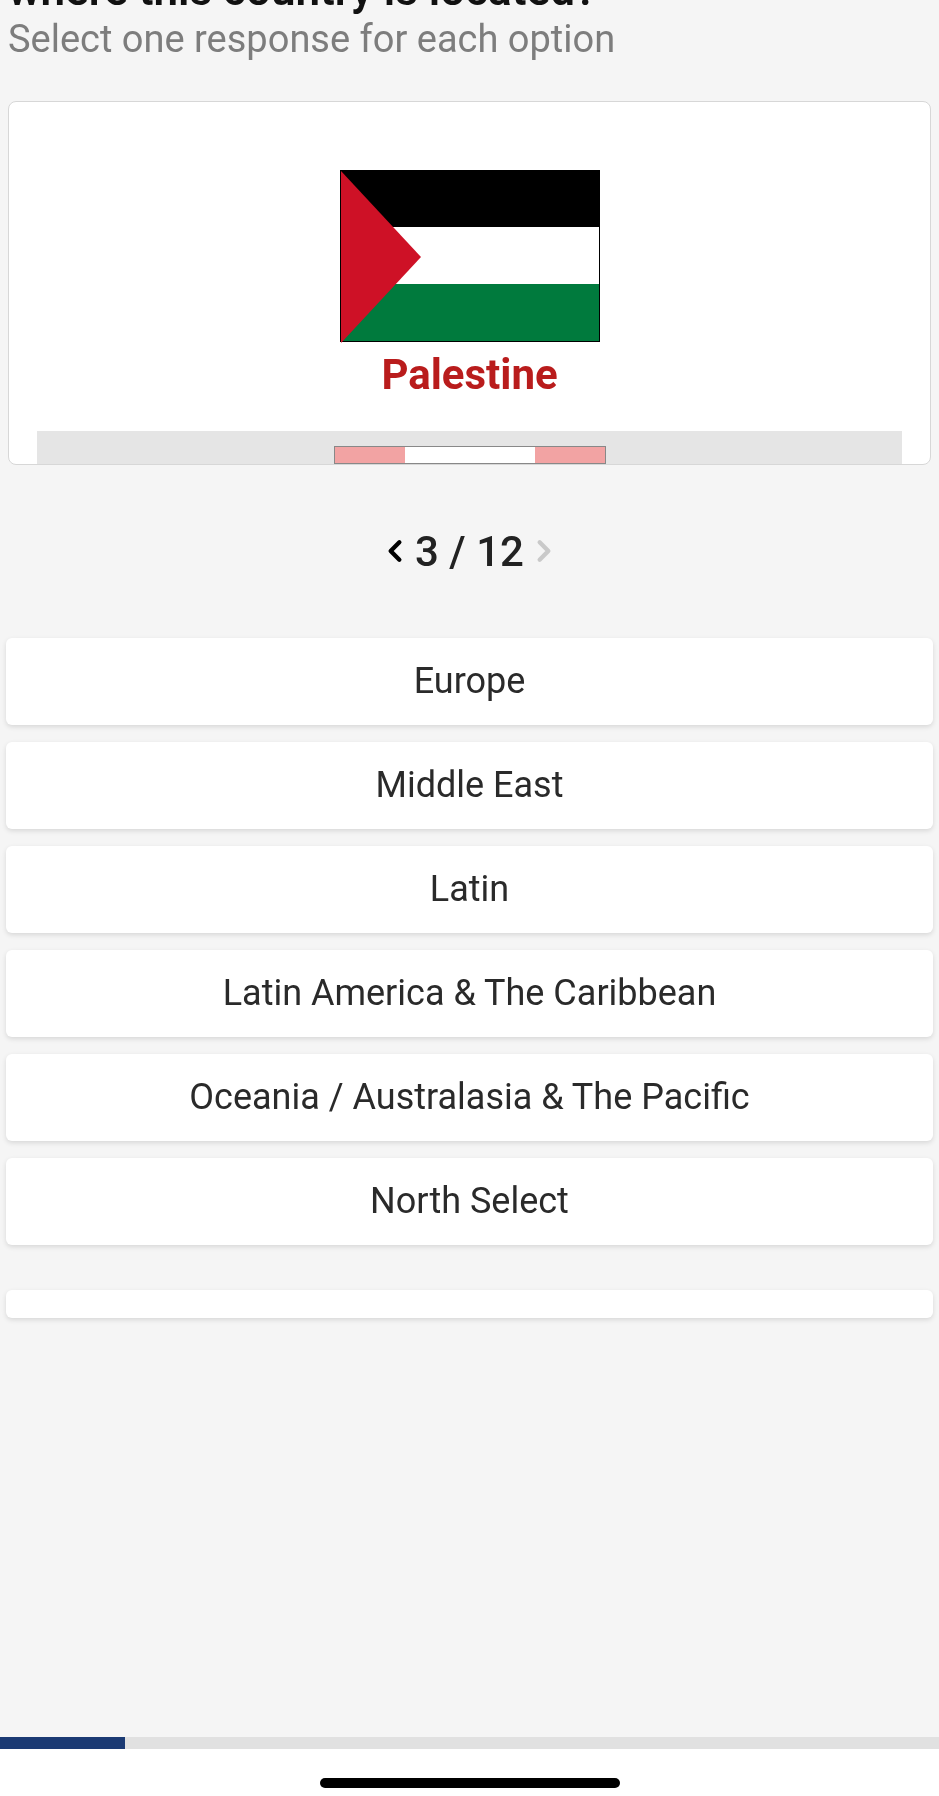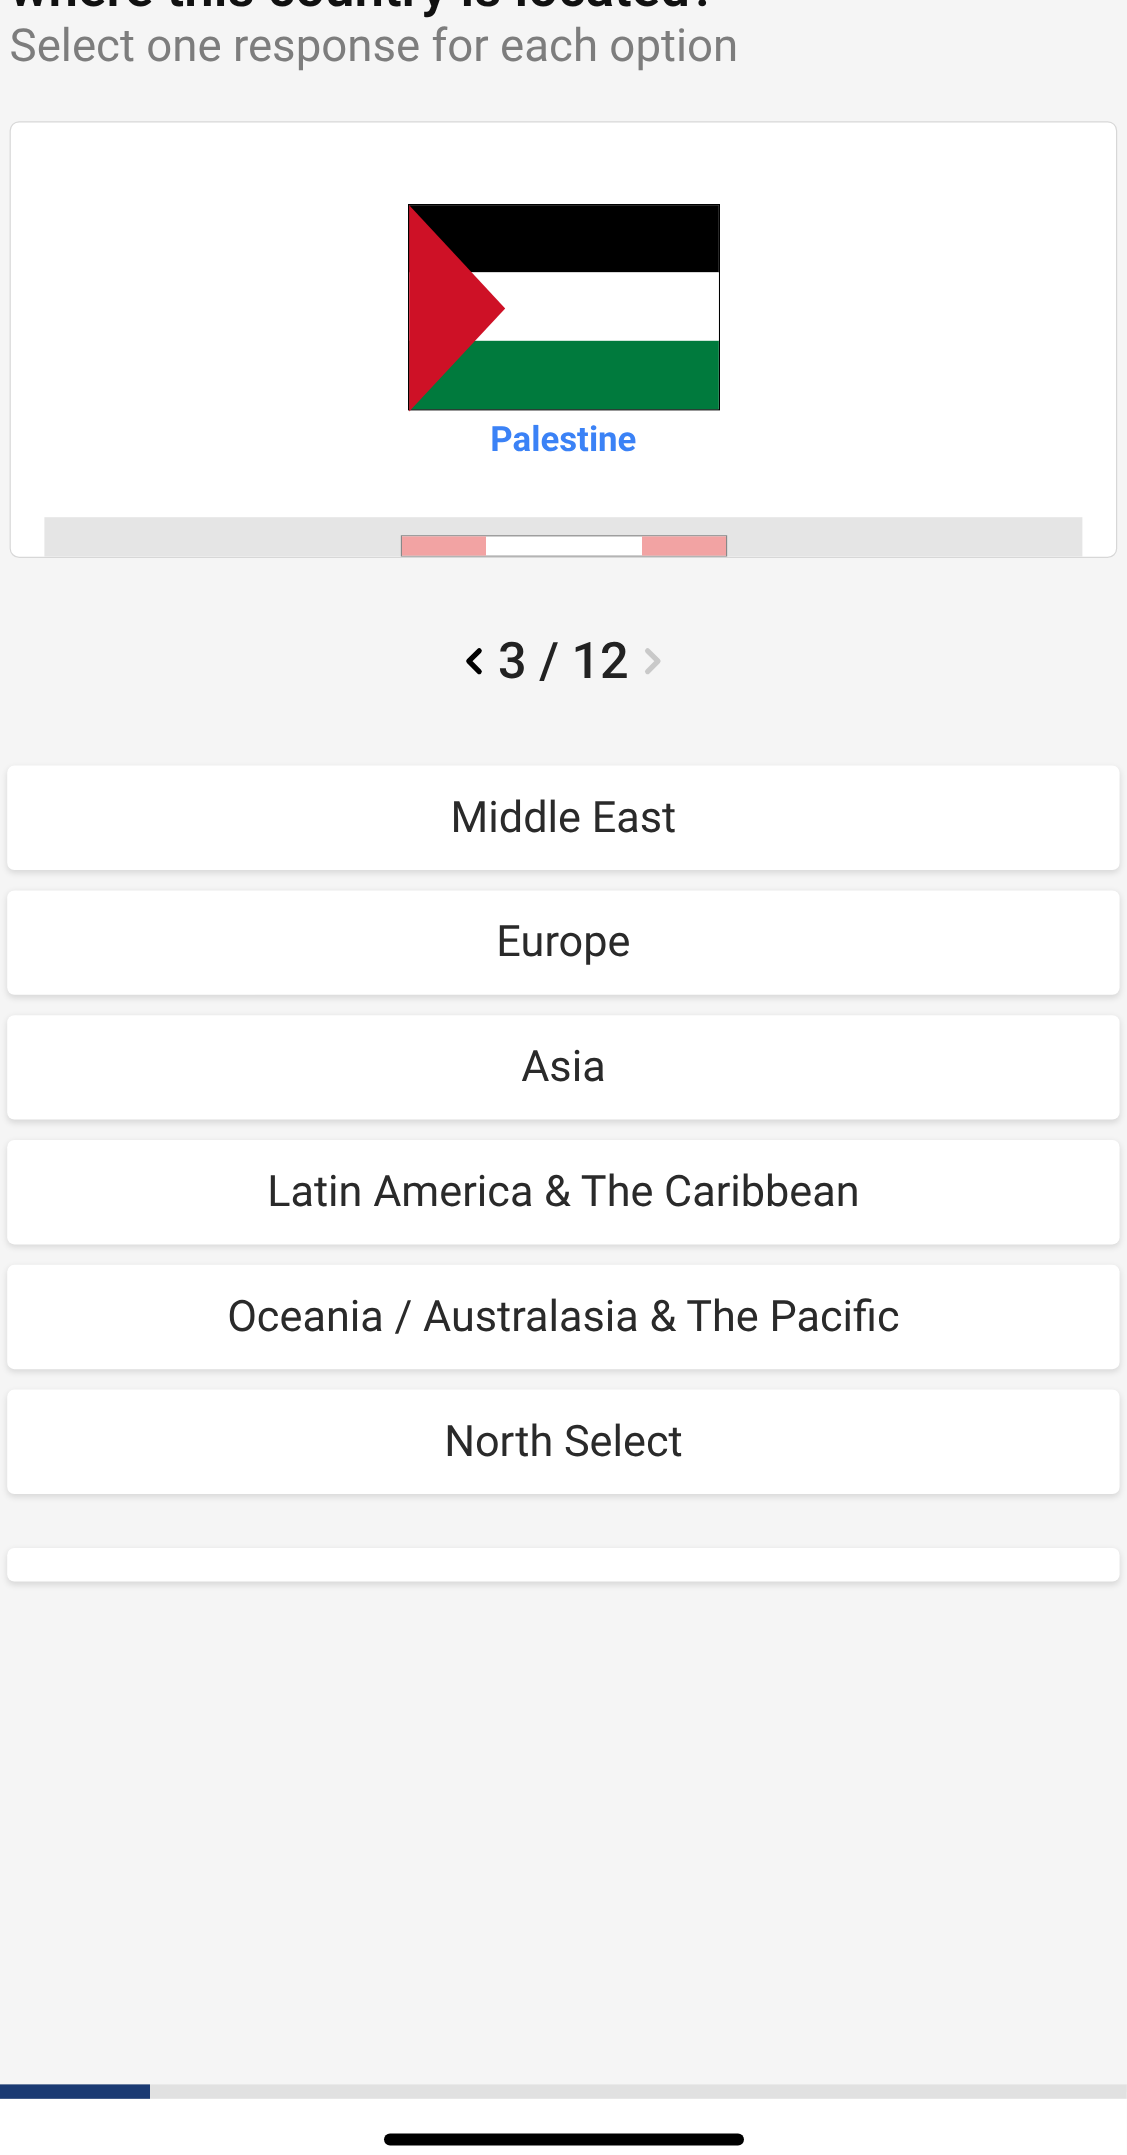--- a/index.html
+++ b/index.html
@@ -58,24 +58,24 @@
   .flag .s1 { top:0; background:#000; }
   .flag .s2 { top:33.33%; background:#fff; }
   .flag .s3 { top:66.66%; background:#007a3d; }
   .flag .triangle {
     position:absolute; left:0; top:0; width:0; height:0;
     border-top: 86px solid transparent;
     border-bottom: 86px solid transparent;
     border-left: 80px solid #ce1126;
   }
   .country-name {
-    font-size: 29px;
+    font-size: 42px;
     font-weight: 700;
     margin-top: 8px;
-    color: #3b82f6;
+    color: #b91c1c;
   }
   .peek-strip {
     position: absolute;
     left: 28px; right: 28px;
     bottom: 0;
     height: 33px;
     background: #e5e5e5;
   }
   .peek-flag {
     position: absolute;
@@ -195,23 +195,23 @@
     </div>
     <div class="count">3 / 12</div>
     <div class="arrow">
       <svg viewBox="0 0 24 24">
         <path d="M8 4 L16 12 L8 20" stroke="#c9c9c9" stroke-width="4" fill="none" stroke-linecap="round" stroke-linejoin="round"></path>
       </svg>
     </div>
   </div>
 
   <div class="options">
+    <div class="option">Europe</div>
     <div class="option">Middle East</div>
-    <div class="option">Europe</div>
-    <div class="option">Asia</div>
+    <div class="option">Latin</div>
     <div class="option">Latin America &amp; The Caribbean</div>
     <div class="option">Oceania / Australasia &amp; The Pacific</div>
     <div class="option">North Select</div>
     <div class="option partial"></div>
   </div>
 
   <div class="bottom-bar">
     <div class="progress-track">
       <div class="progress-fill" style="width: 13.3%;"></div>
     </div>

